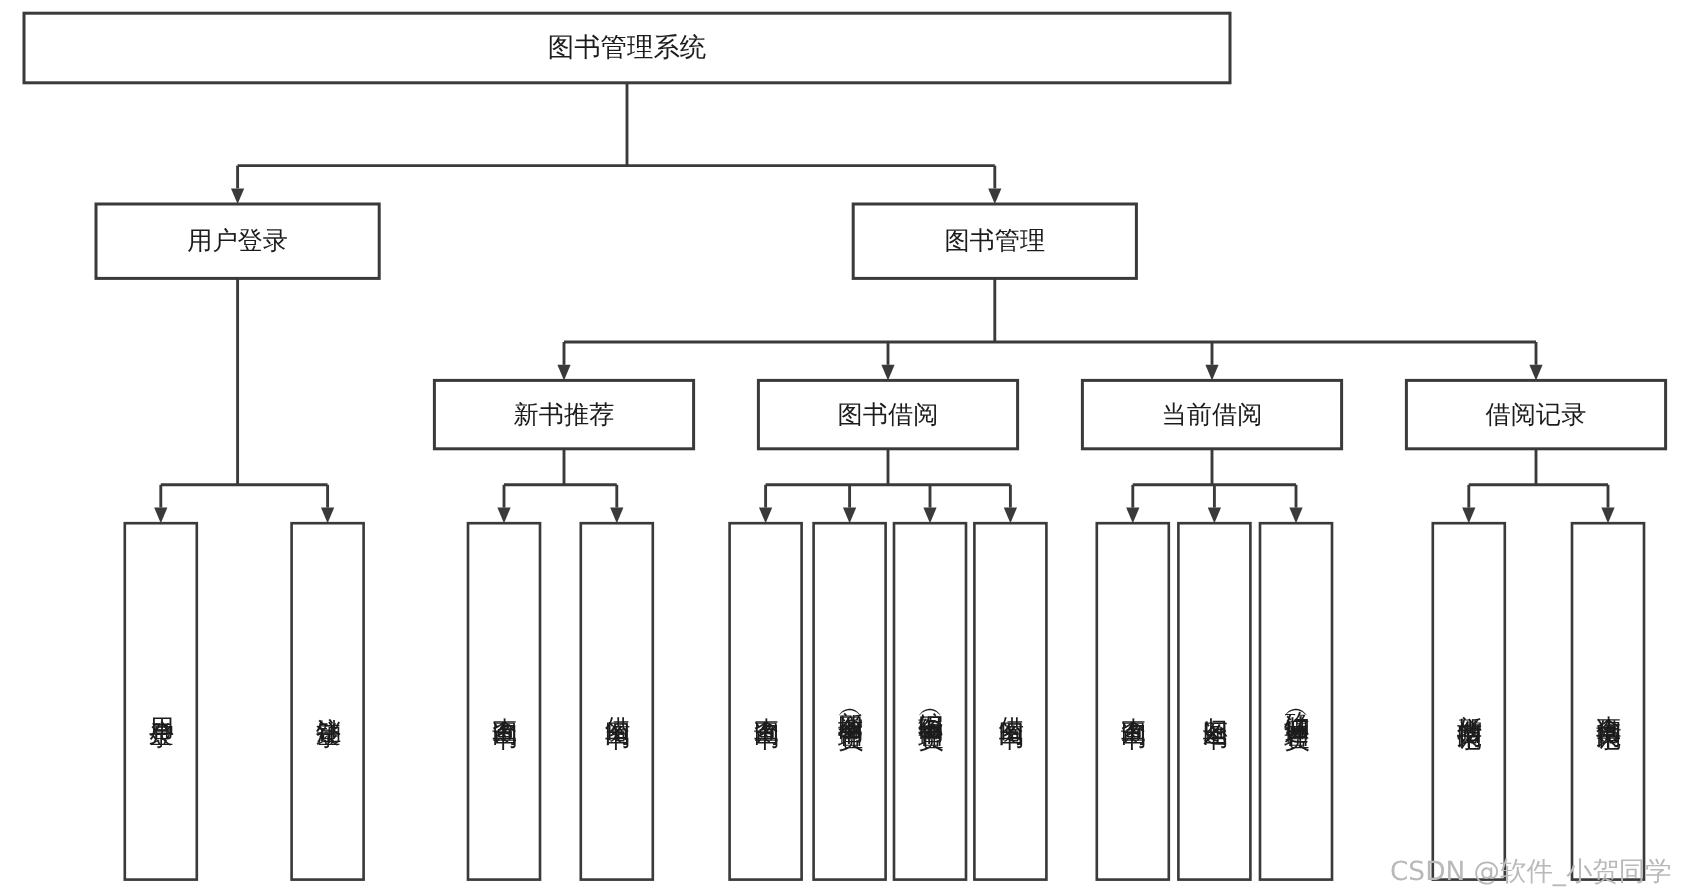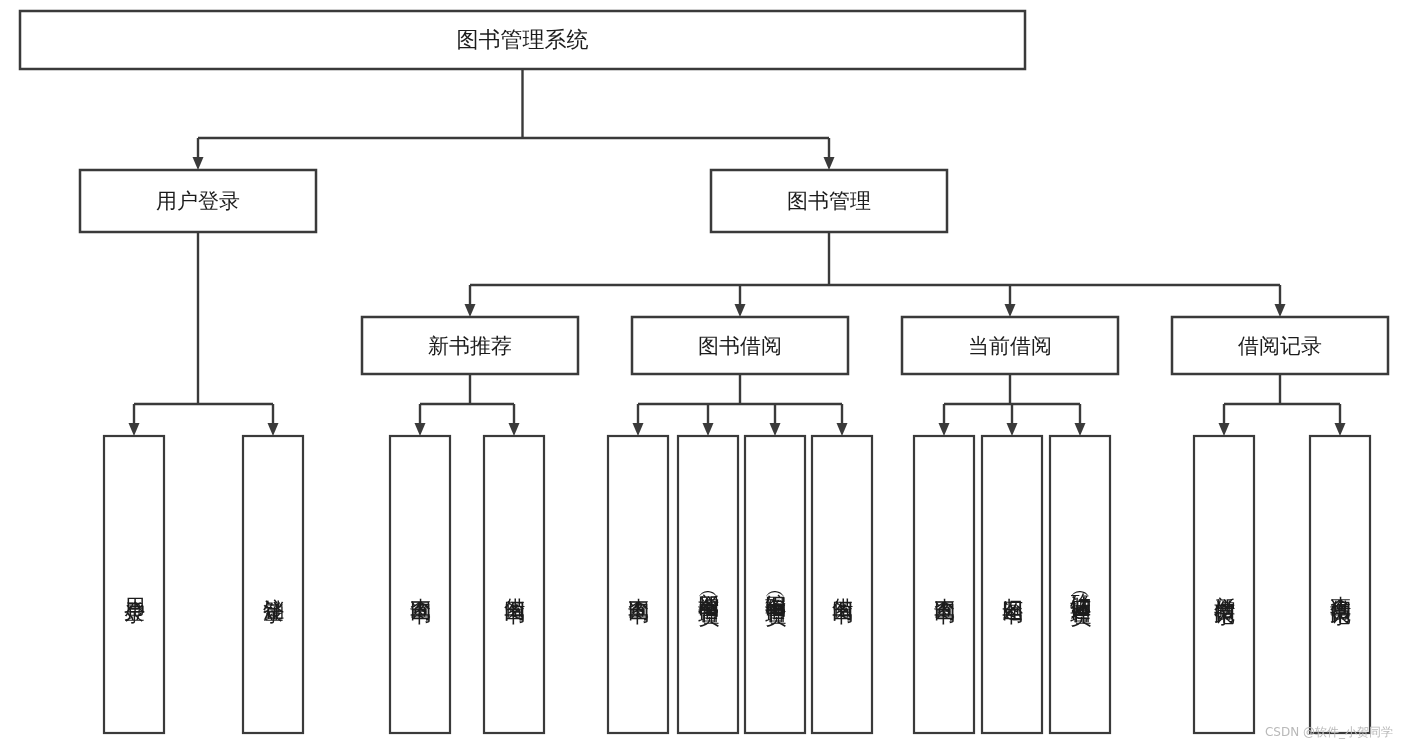--- a/index.html
+++ b/index.html
@@ -74,21 +74,21 @@
     color: #1c1c1c;
     letter-spacing: 2px;
     white-space: nowrap;
     pointer-events: none;
   }
   .watermark {
     position: absolute;
     right: 12px;
     bottom: 6px;
     font-family: "DejaVu Sans", "Liberation Sans", sans-serif;
-    font-size: 12px;
+    font-size: 22px;
     color: #b9b9b9;
     white-space: nowrap;
     user-select: none;
   }
 </style>
 </head>
 <body>
 
 <div id="diagram-root">
 

